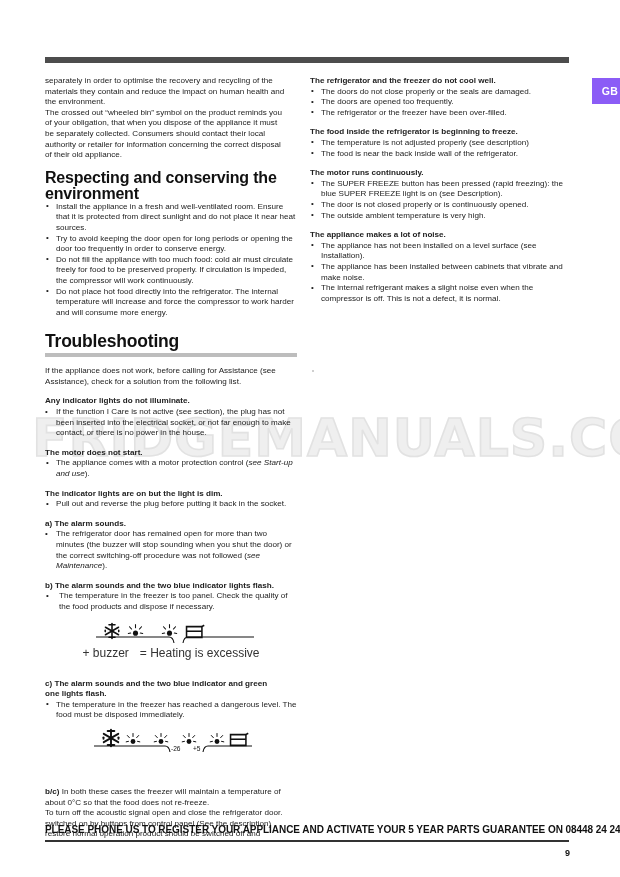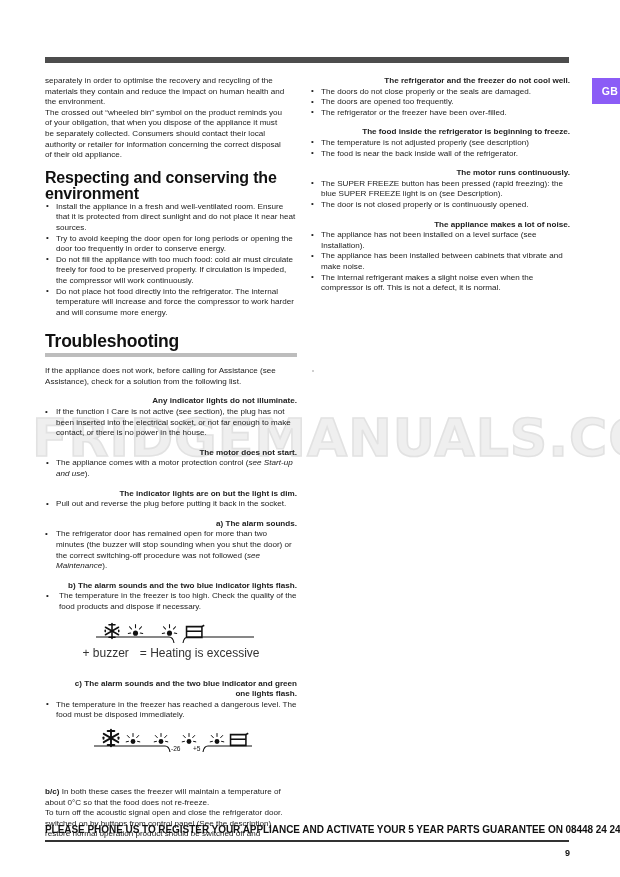--- a/index.html
+++ b/index.html
@@ -81,21 +81,20 @@
   .para { margin: 0 11px 0 0; }
   .spacer-sm { height: 5px; }
   .spacer-md { height: 9px; }
   .spacer-lg { height: 13px; }
 
   .bold-head {
     font-weight: bold;
     font-size: 8.1px;
     line-height: 10.6px;
     margin: 0;
-    text-align: right;
   }
 
   
   ul {
     list-style: none;
     margin: 0;
     padding: 0;
   }
   li {
     position: relative;
@@ -244,21 +243,21 @@
 
     <div class="spacer-md"></div>
     <p class="bold-head">a) The alarm sounds.</p>
     <ul>
       <li class="tight-bullet"><span>The refrigerator door has remained open for more than two minutes (the buzzer will stop sounding when you shut the door) or the correct switching-off procedure was not followed (</span><span class="it">see Maintenance</span><span>).</span></li>
     </ul>
 
     <div class="spacer-md"></div>
     <p class="bold-head">b) The alarm sounds and the two blue indicator lights flash.</p>
     <ul>
-      <li class="wide-indent">The temperature in the freezer is too high. Check the quality of the food products and dispose if necessary.</li>
+      <li class="wide-indent">The temperature in the freezer is too panel. Check the quality of the food products and dispose if necessary.</li>
     </ul>
 
     <div class="spacer-sm"></div>
     <div class="diagram diagram-b">
       <div class="icon-row">
 
         <svg class="ico" style="left:58px;bottom:4px;" width="18" height="18" viewBox="0 0 24 24">
           <g stroke="#111" stroke-width="2.1" stroke-linecap="round">
             <line x1="12" y1="2" x2="12" y2="22"></line>
             <line x1="3.3" y1="7" x2="20.7" y2="17"></line>
@@ -405,20 +404,21 @@
     <ul>
       <li>The temperature is not adjusted properly (see description)</li>
       <li>The food is near the back inside wall of the refrigerator.</li>
     </ul>
 
     <div class="spacer-md"></div>
     <p class="bold-head">The motor runs continuously.</p>
     <ul>
       <li>The SUPER FREEZE button has been pressed (rapid freezing): the blue  SUPER FREEZE light is on (see Description).</li>
       <li>The door is not closed properly or is continuously opened.</li>
+      <li>The outside ambient temperature is very high.</li>
     </ul>
 
     <div class="spacer-md"></div>
     <p class="bold-head">The appliance makes a lot of noise.</p>
     <ul>
       <li>The appliance has not been installed on a level surface (see Installation).</li>
       <li>The appliance has been installed between cabinets that vibrate and make noise.</li>
       <li>The internal refrigerant makes a slight noise even when the compressor is off. This is not a defect, it is normal.</li>
     </ul>
   </div>

